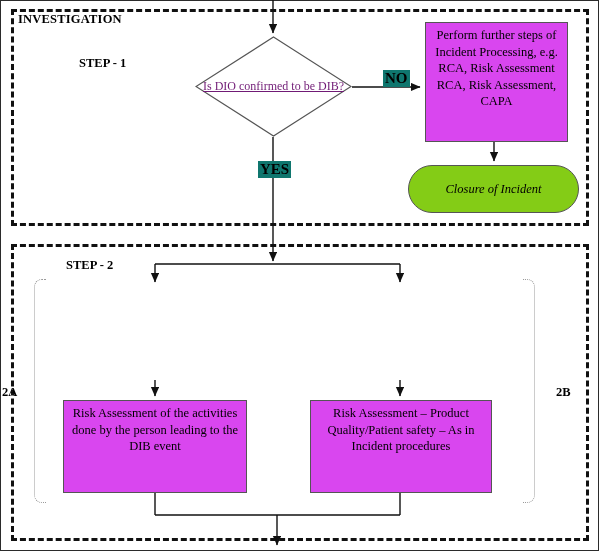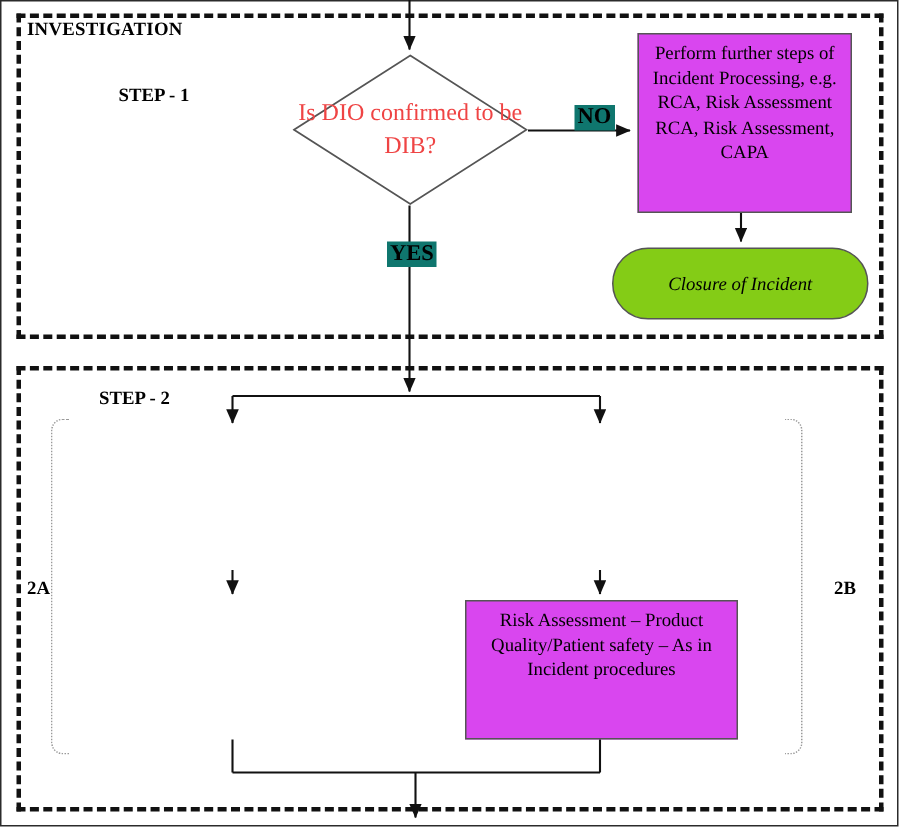--- a/index.html
+++ b/index.html
@@ -119,24 +119,25 @@
   #decision-wrap {
     position: absolute;
     left: 195px; top: 36px; width: 157px; height: 101px;
   }
   #decision-wrap svg { position: absolute; left: 0; top: 0; }
   #decision-text {
     position: absolute;
     left: 0; top: 0; width: 157px; height: 101px;
     display: flex; align-items: center; justify-content: center;
     text-align: center;
-    font-size: 16px;
+    font-size: 12px;
     line-height: 1.32;
-    color: #ef4444;
+    color: #701a75;
     pointer-events: none;
+    text-decoration: underline;
   }
 
   
   #connectors {
     position: absolute;
     left: 0; top: 0; width: 600px; height: 552px;
     pointer-events: none;
   }
 
   
@@ -169,21 +170,21 @@
     border-left: none;
     border-radius: 0 8px 8px 0;
   }
   .group-label {
     position: absolute;
     font-weight: bold;
     font-size: 12.5px;
     color: #000;
     white-space: nowrap;
   }
-  #label-2a { left: 18px; top: 385px; }
+  #label-2a { left: 2px; top: 385px; }
   #label-2b { left: 556px; top: 385px; }
 </style>
 </head>
 <body>
 
 <div id="canvas">
 
   <div class="outer-frame"></div>
 
   <div class="panel" id="panel-step1"></div>
@@ -207,20 +208,23 @@
 
   <div class="panel" id="panel-step2"></div>
   <div class="step-label" id="label-step2">STEP - 2</div>
 
   <div class="group-bracket" id="bracket-2a"></div>
   <div class="group-label" id="label-2a">2A</div>
 
   <div class="group-bracket" id="bracket-2b"></div>
   <div class="group-label" id="label-2b">2B</div>
 
+  <div class="box" id="box-2a-2">
+    <span class="box-text">Risk Assessment of the activities done by the person leading to the DIB event</span>
+  </div>
   <div class="box" id="box-2b-2">
     <span class="box-text">Risk Assessment – Product Quality/Patient safety – As in Incident procedures</span>
   </div>
 
   <svg id="connectors" width="600" height="552" viewBox="0 0 600 552">
     <defs>
       <marker id="arrowhead" markerWidth="8" markerHeight="8" refX="6.6" refY="3" orient="auto" markerUnits="strokeWidth">
         <path d="M0,0 L7,3 L0,6 z" fill="#111111"></path>
       </marker>
     </defs>

